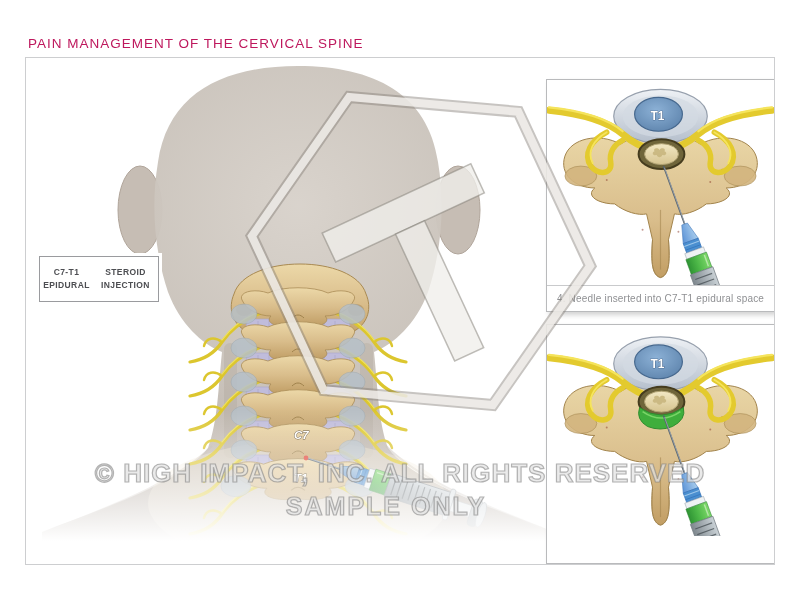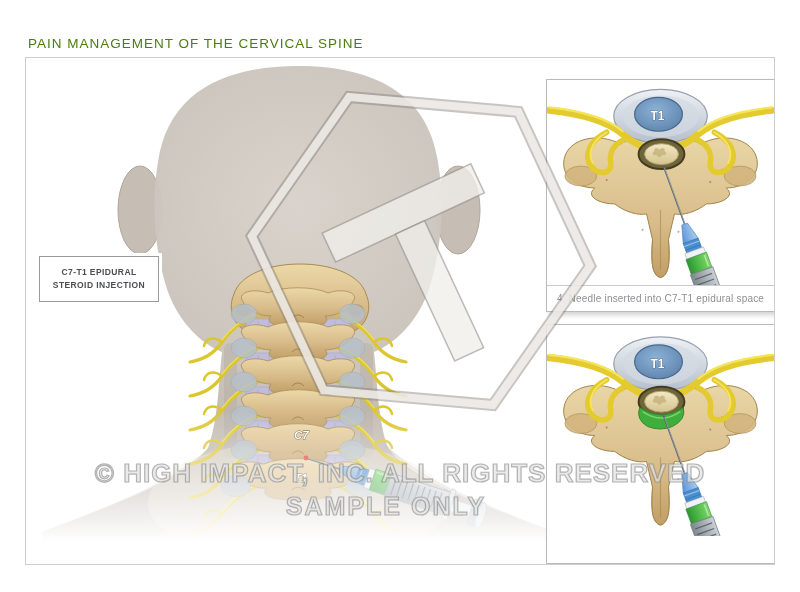--- a/index.html
+++ b/index.html
@@ -2,31 +2,31 @@
 <html><head>
 <meta charset="utf-8">
 <style>
   html,body{margin:0;padding:0;}
   body{
     width:800px;height:592px;position:relative;background:#ffffff;
     font-family:"Liberation Sans", sans-serif;overflow:hidden;
   }
   .page-title{
     position:absolute;left:28px;top:36px;font-size:13.5px;letter-spacing:1px;
-    color:#4d7c0f;font-weight:400;
+    color:#be185d;font-weight:400;
   }
   .frame{
     position:absolute;left:25px;top:57px;width:748px;height:506px;
     border:1px solid #cdced0;background:#ffffff;overflow:hidden;
   }
   .main-illo{position:absolute;left:0;top:0;z-index:1;}
   .label-box{
     position:absolute;left:13px;top:198px;width:118px;height:44px;z-index:6;
     background:#ffffff;border:1px solid #9a9b9e;box-shadow:0 0 0 3px #ffffff;
-    display:flex;flex-direction:column;align-items:center;justify-content:center;
+    display:flex;align-items:center;justify-content:center;
     text-align:center;
   }
   .label-box span{
     font-size:8.5px;font-weight:bold;color:#4d4e52;letter-spacing:.4px;line-height:1.55;
   }
   .panel{
     position:absolute;width:227px;background:#ffffff;border:1px solid #b9babc;
     box-shadow:3px 3px 5px rgba(0,0,0,0.18);z-index:5;display:flex;flex-direction:column;
   }
   .panel-1{left:520px;top:21px;height:231px;}

